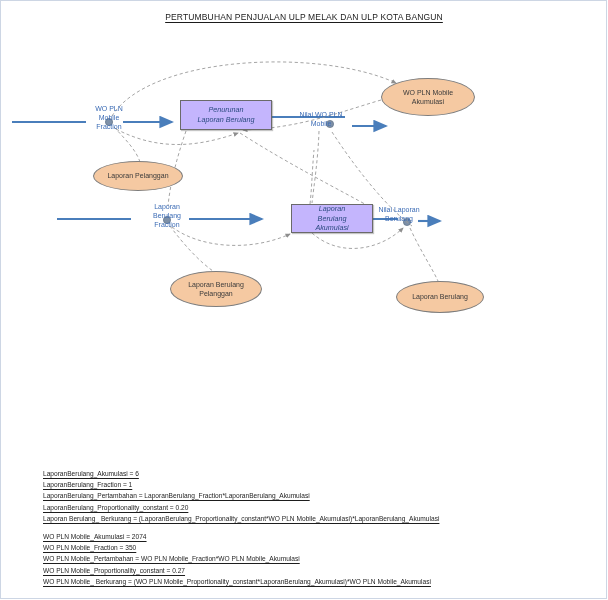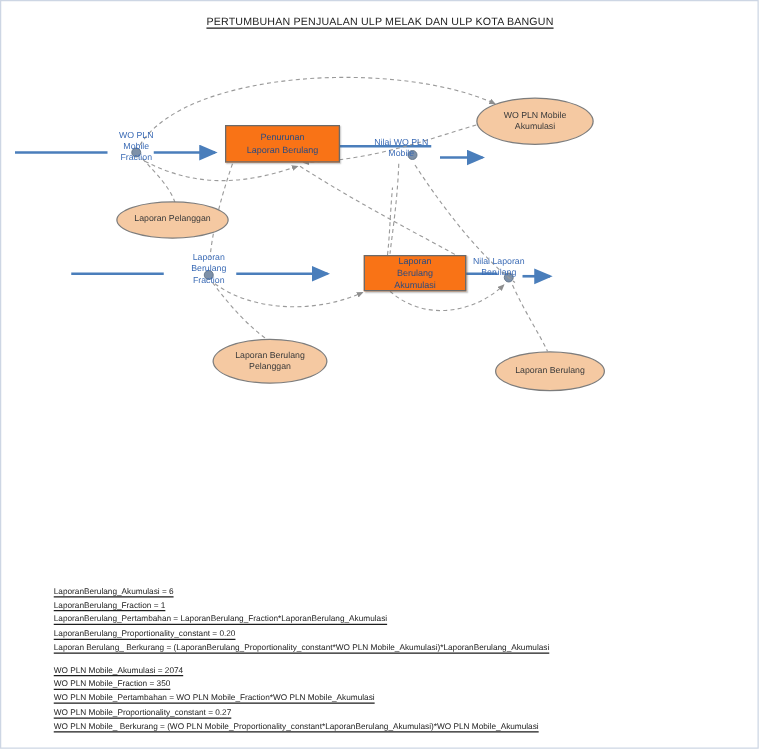--- a/index.html
+++ b/index.html
@@ -50,32 +50,33 @@
   svg.layer {
     position: absolute;
     left: 0; top: 0;
     width: 608px;
     height: 600px;
     overflow: visible;
   }
   
   .stock-box {
     position: absolute;
-    background: #f97316;
+    background: #c4b5fd;
     border: 1px solid #6a6a6a;
     box-shadow: 1px 1px 1px rgba(90,90,90,0.35);
     color: #2c4b80;
     font-size: 7.2px;
     line-height: 1.35;
     text-align: center;
     display: flex;
     align-items: center;
     justify-content: center;
     box-sizing: border-box;
     padding: 2px 16px;
+    font-style: italic;
   }
   .cloud-ellipse {
     position: absolute;
     background: #f5c9a2;
     border: 1px solid #7d7d7d;
     border-radius: 50%;
     color: #3a3a3a;
     font-size: 7px;
     line-height: 1.35;
     text-align: center;

